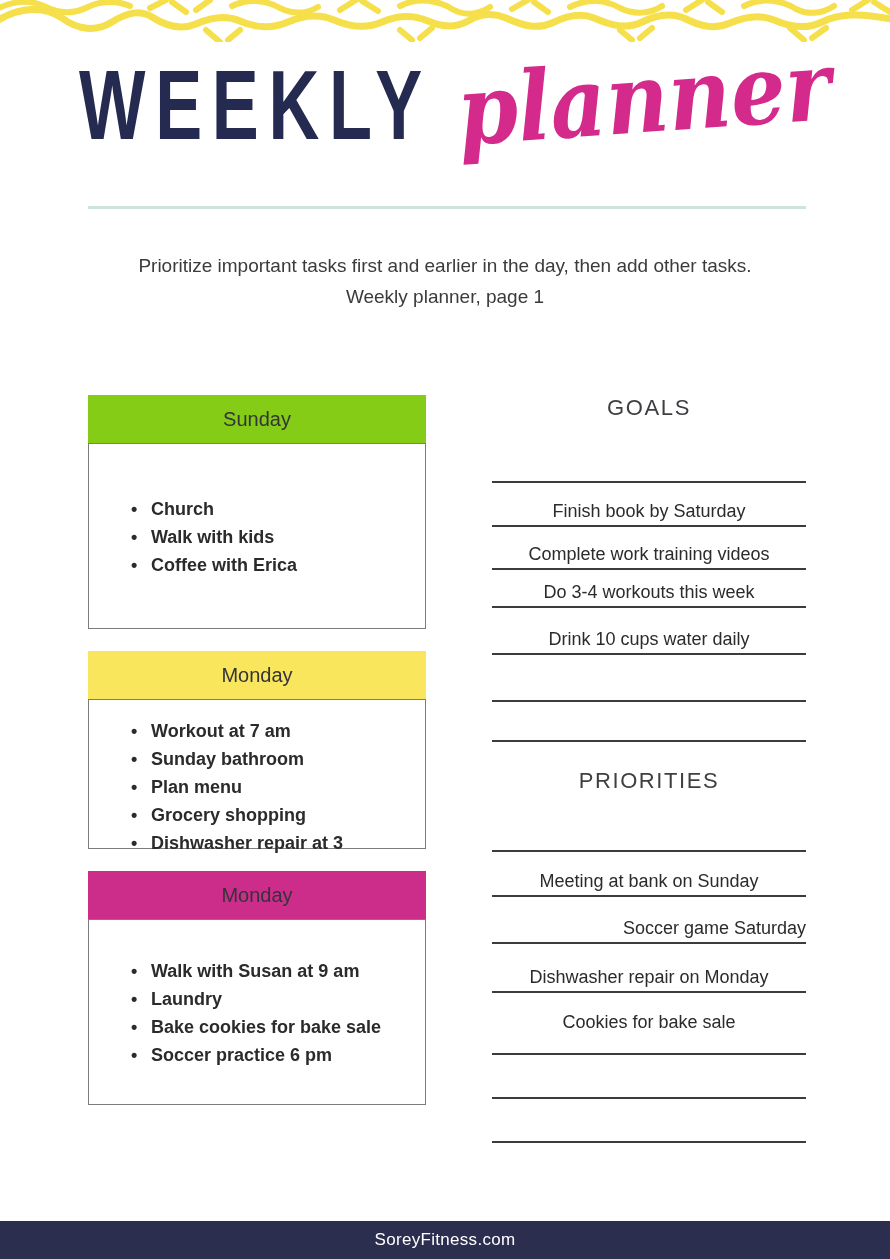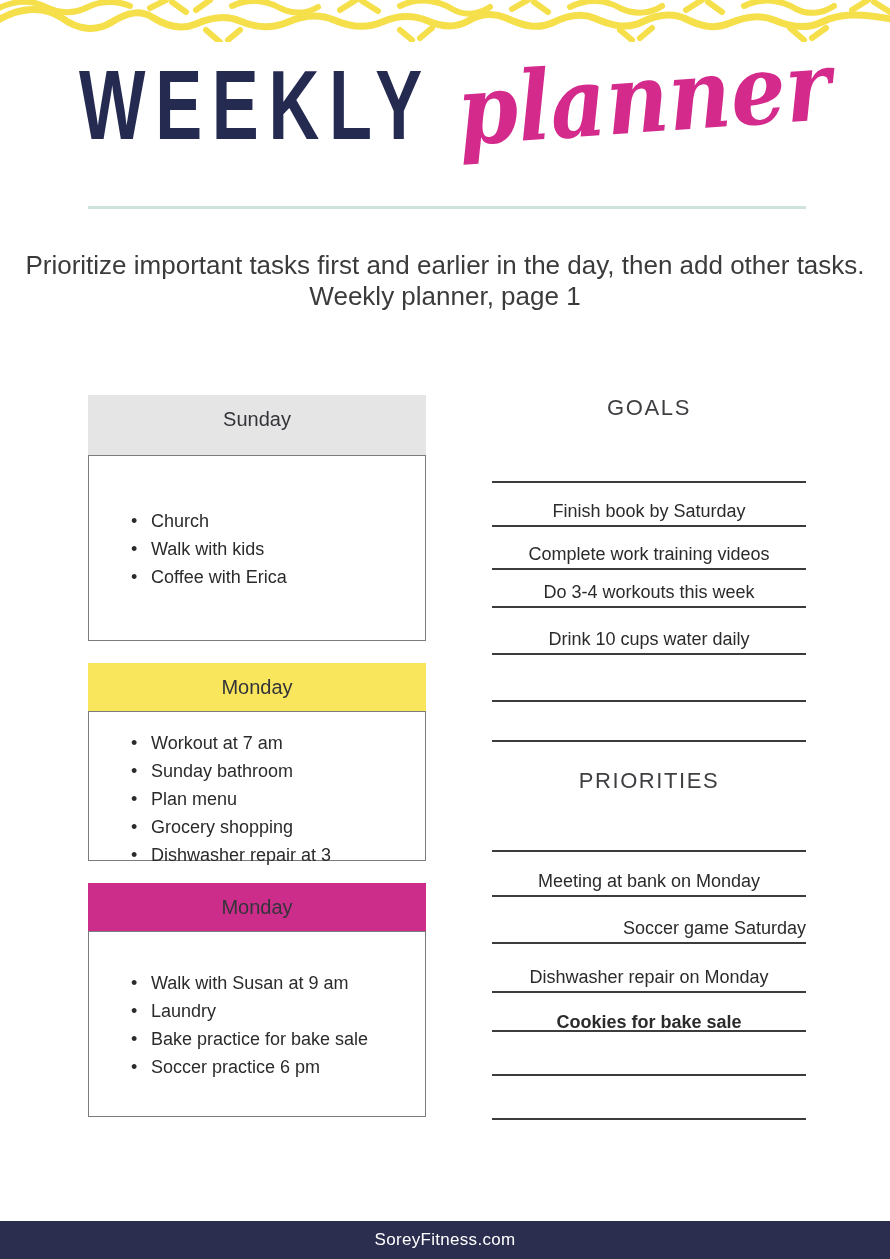--- a/index.html
+++ b/index.html
@@ -74,21 +74,21 @@
     height: 3px;
     background: #CFE3DD;
   }
 
   .subtitle {
     position: absolute;
     top: 250px;
     left: 0;
     width: 890px;
     text-align: center;
-    font-size: 26px;
+    font-size: 19px;
     line-height: 31px;
     color: #3B3B3B;
   }
 
   
   .days {
     position: absolute;
     top: 395px;
     left: 88px;
     width: 338px;
@@ -103,20 +103,21 @@
   }
   .day-body {
     border: 1px solid #7C7C7C;
     background: #ffffff;
     box-sizing: border-box;
   }
   .day-body ul {
     margin: 0;
     padding: 0 0 0 62px;
     list-style: none;
+    font-weight: bold;
   }
   .day-body li {
     font-size: 18px;
     line-height: 28px;
     color: #2B2B2B;
     position: relative;
     padding-left: 0;
   }
   .day-body li::before {
     content: "\2022";
@@ -208,21 +209,21 @@
 </div>
 <div class="title-rule"></div>
 
 <div class="subtitle">
   <div>Prioritize important tasks first and earlier in the day, then add other tasks.</div>
   <div>Weekly planner, page 1</div>
 </div>
 
 <div class="days" id="days-col">
     <div class="day-card" style="margin-bottom: 22px;">
-      <div class="day-head" style="background: #e5e5e5; height: 60px; line-height: 48px;">Sunday</div>
+      <div class="day-head" style="background: #84cc16; height: 48px; line-height: 48px;">Sunday</div>
       <div class="day-body" style="height: 186px;">
         <ul style="padding-top: 51px;">
           <li>Church</li>
           <li>Walk with kids</li>
           <li>Coffee with Erica</li>
         </ul>
       </div>
     </div>
     <div class="day-card" style="margin-bottom: 22px;">
       <div class="day-head" style="background: rgb(249, 230, 92); height: 48px; line-height: 48px;">Monday</div>
@@ -235,21 +236,21 @@
           <li>Dishwasher repair at 3</li>
         </ul>
       </div>
     </div>
     <div class="day-card">
       <div class="day-head" style="background: rgb(204, 45, 139); height: 48px; line-height: 48px;">Monday</div>
       <div class="day-body" style="height: 186px;">
         <ul style="padding-top: 37px;">
           <li>Walk with Susan at 9 am</li>
           <li>Laundry</li>
-          <li>Bake practice for bake sale</li>
+          <li>Bake cookies for bake sale</li>
           <li>Soccer practice 6 pm</li>
         </ul>
       </div>
     </div>
   </div>
 
 <div class="rightcol" id="goals-col" style="top:395px;">
   <div class="section-title">GOALS</div>
   <div class="lines" id="goals-lines">
       <div class="line-row" style="height: 56px;">
@@ -276,29 +277,29 @@
     </div>
 </div>
 
 <div class="rightcol" id="prio-col" style="top:768px;">
   <div class="section-title">PRIORITIES</div>
   <div class="lines" id="prio-lines">
       <div class="line-row" style="height: 52px;">
         <span style="padding-top: 26px;"></span>
       </div>
       <div class="line-row" style="height: 45px;">
-        <span style="padding-top: 19px;">Meeting at bank on Monday</span>
+        <span style="padding-top: 19px;">Meeting at bank on Sunday</span>
       </div>
       <div class="line-row" style="height: 47px; text-align: right;">
         <span style="padding-top: 21px;">Soccer game Saturday</span>
       </div>
       <div class="line-row" style="height: 49px;">
         <span style="padding-top: 23px;">Dishwasher repair on Monday</span>
       </div>
-      <div class="line-row" style="height: 39px; font-weight: bold;">
+      <div class="line-row" style="height: 62px;">
         <span style="padding-top: 19px;">Cookies for bake sale</span>
       </div>
       <div class="line-row" style="height: 44px;">
         <span style="padding-top: 18px;"></span>
       </div>
       <div class="line-row" style="height: 44px;">
         <span style="padding-top: 18px;"></span>
       </div>
     </div>
 </div>

